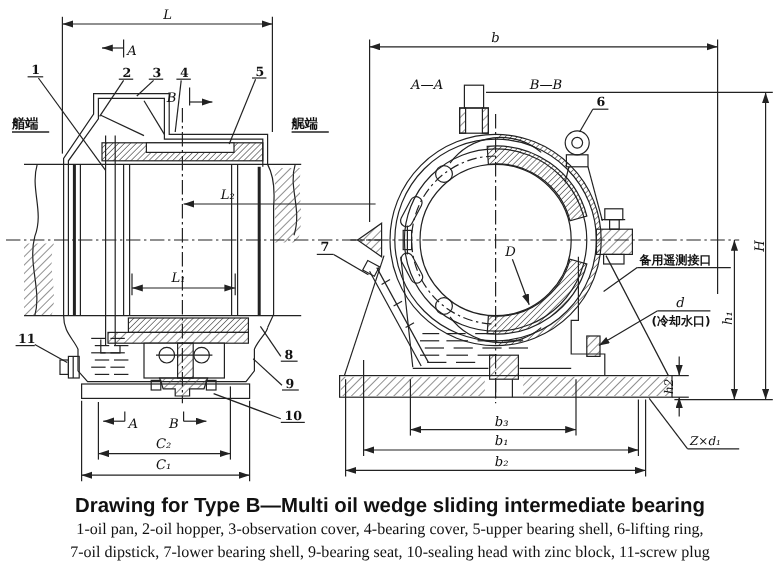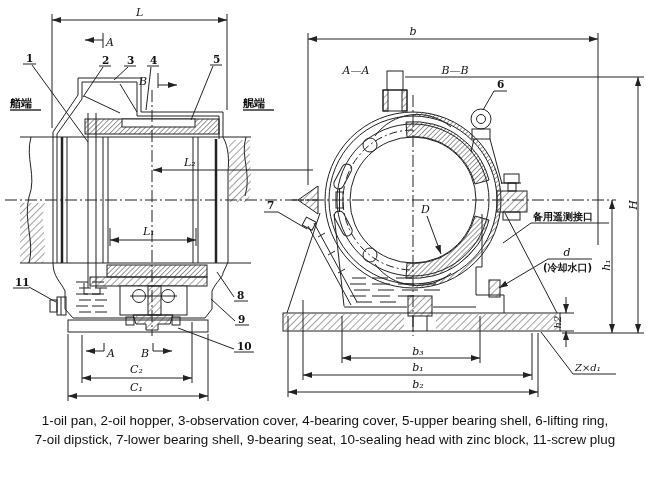--- a/index.html
+++ b/index.html
@@ -7,21 +7,21 @@
         font-family:"Liberation Sans",sans-serif;}
   svg{position:absolute;left:0;top:0;}
   svg text{fill:#111;}
   .t-dim{font-family:"DejaVu Serif",serif;font-style:italic;font-size:11px;}
   .t-dim-s{font-family:"DejaVu Serif",serif;font-style:italic;font-size:10px;}
   .t-num{font-family:"DejaVu Serif",serif;font-weight:bold;font-size:10.5px;}
   .t-cjk{font-family:"DejaVu Sans",sans-serif;font-weight:bold;font-size:11px;}
   .t-cjk-s{font-family:"DejaVu Sans",sans-serif;font-weight:bold;font-size:10px;}
   .caption{position:absolute;left:0;top:412px;width:650px;text-align:center;color:#111;}
   .cap-title{font-size:17px;font-weight:bold;line-height:20px;}
-  .cap-line{font-size:13.4px;line-height:18.5px;}
+  .cap-line{font-size:13.4px;line-height:18.5px;font-family:Liberation Serif, serif;}
 </style>
 </head>
 <body>
 
 <div class="page">
 
 <svg width="650" height="487" viewBox="0 0 650 487">
   <defs>
     <marker id="ae" markerWidth="10" markerHeight="8" refX="9" refY="3" orient="auto" markerUnits="userSpaceOnUse">
       <path d="M0,0 L9,3 L0,6 Z" fill="#222"></path>
@@ -365,17 +365,18 @@
     <text class="t-dim" x="567" y="256" text-anchor="middle">d</text>
     <text class="t-dim-s" x="575" y="371">Z×d₁</text>
     <text class="t-num" x="497" y="88">6</text>
     <text class="t-num" x="267" y="209">7</text>
     <text class="t-cjk-s" x="533" y="220">备用遥测接口</text>
     <text class="t-cjk-s" x="543" y="271">(冷却水口)</text>
   </g>
 </svg>
 
 <div class="caption">
+  <div class="cap-title">Drawing for Type B—Multi oil wedge sliding intermediate bearing</div>
   <div class="cap-line">1-oil pan, 2-oil hopper, 3-observation cover, 4-bearing cover, 5-upper bearing shell, 6-lifting ring,</div>
   <div class="cap-line">7-oil dipstick, 7-lower bearing shell, 9-bearing seat, 10-sealing head with zinc block, 11-screw plug</div>
 </div>
 
 </div>
 
 </body></html>

